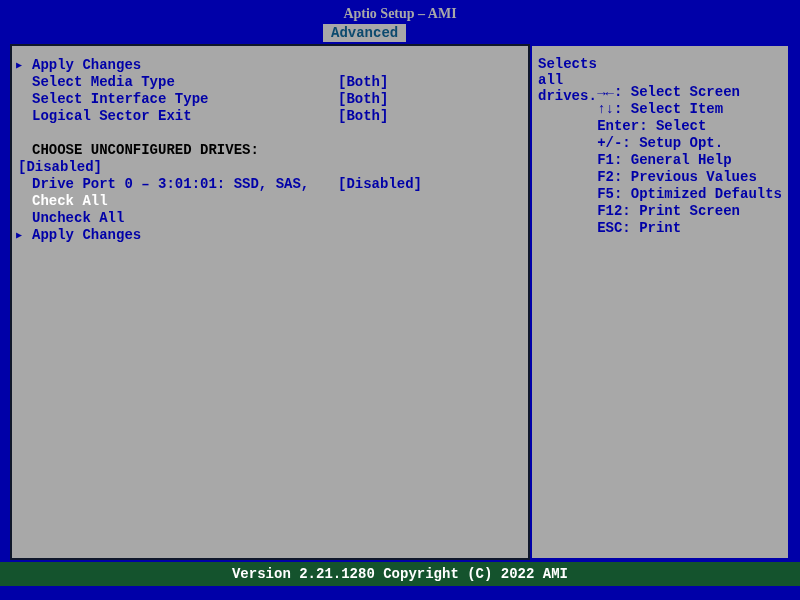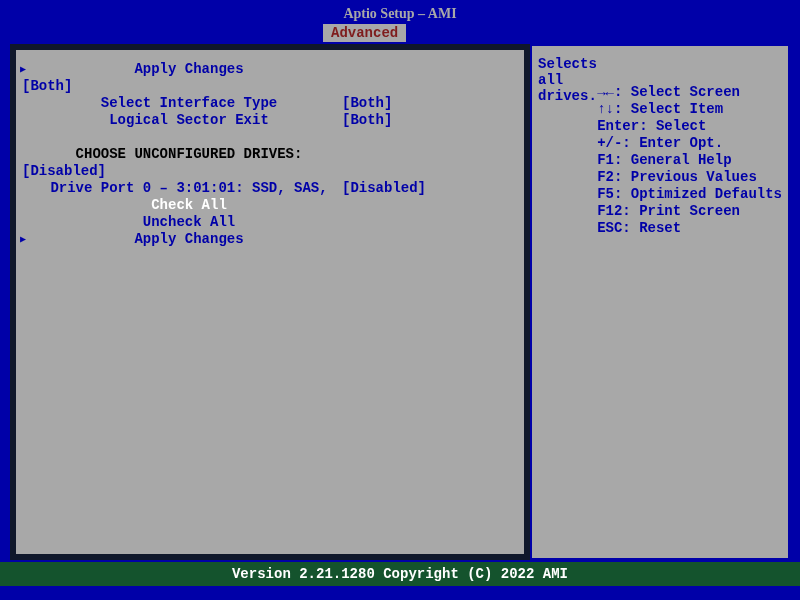--- a/index.html
+++ b/index.html
@@ -23,37 +23,36 @@
       color: #a8a8a8;
       font-family: Liberation Serif, serif;
     }
     .tab-row {
       display: flex;
       padding-left: 323px;
       margin-top: 2px;
     }
     .tab {
       background: #a8a8a8;
-      color: #7f1d1d;
+      color: #0c4a6e;
       padding: 1px 8px;
       font-weight: bold;
     }
     .content-area {
       display: flex;
       background: #a8a8a8;
       border: 2px solid #0000a8;
       margin: 0 8px;
       height: 520px;
     }
     .left-pane {
       flex: 1;
-      border: 6px solid #0f172a;
+      border: 2px solid #0f172a;
       padding: 10px 6px;
       position: relative;
-      text-align: center;
     }
     .right-pane {
       width: 260px;
       border: 2px solid #0000a8;
       padding: 10px 6px;
       display: flex;
       flex-direction: row;
     }
     .menu-row {
       display: flex;
@@ -120,20 +119,21 @@
   </div>
 </div>
 
 <div class="content-area">
   <div class="left-pane">
 
     <div class="menu-row expandable">
       <span class="menu-label">Apply Changes</span>
     </div>
     <div class="menu-row">
+      <span class="menu-label">Select Media Type</span>
       <span class="menu-value">[Both]</span>
     </div>
     <div class="menu-row">
       <span class="menu-label">Select Interface Type</span>
       <span class="menu-value">[Both]</span>
     </div>
     <div class="menu-row">
       <span class="menu-label">Logical Sector Exit</span>
       <span class="menu-value">[Both]</span>
     </div>
@@ -164,25 +164,25 @@
 
   <div class="right-pane">
     <div class="right-top">
       <div class="help-text">Selects all drives.</div>
     </div>
     <div class="right-divider"></div>
     <div class="help-list">
       <div>→←: Select Screen</div>
       <div>↑↓: Select Item</div>
       <div>Enter: Select</div>
-      <div>+/-: Enter Opt.</div>
+      <div>+/-: Setup Opt.</div>
       <div>F1: General Help</div>
       <div>F2: Previous Values</div>
       <div>F5: Optimized Defaults</div>
       <div>F12: Print Screen</div>
-      <div>ESC: Reset</div>
+      <div>ESC: Print</div>
     </div>
     <div class="blank-row"></div>
     <div class="blank-row"></div>
   </div>
 </div>
 
 <div class="footer">Version 2.21.1280 Copyright (C) 2022 AMI</div>
 
 </body></html>

